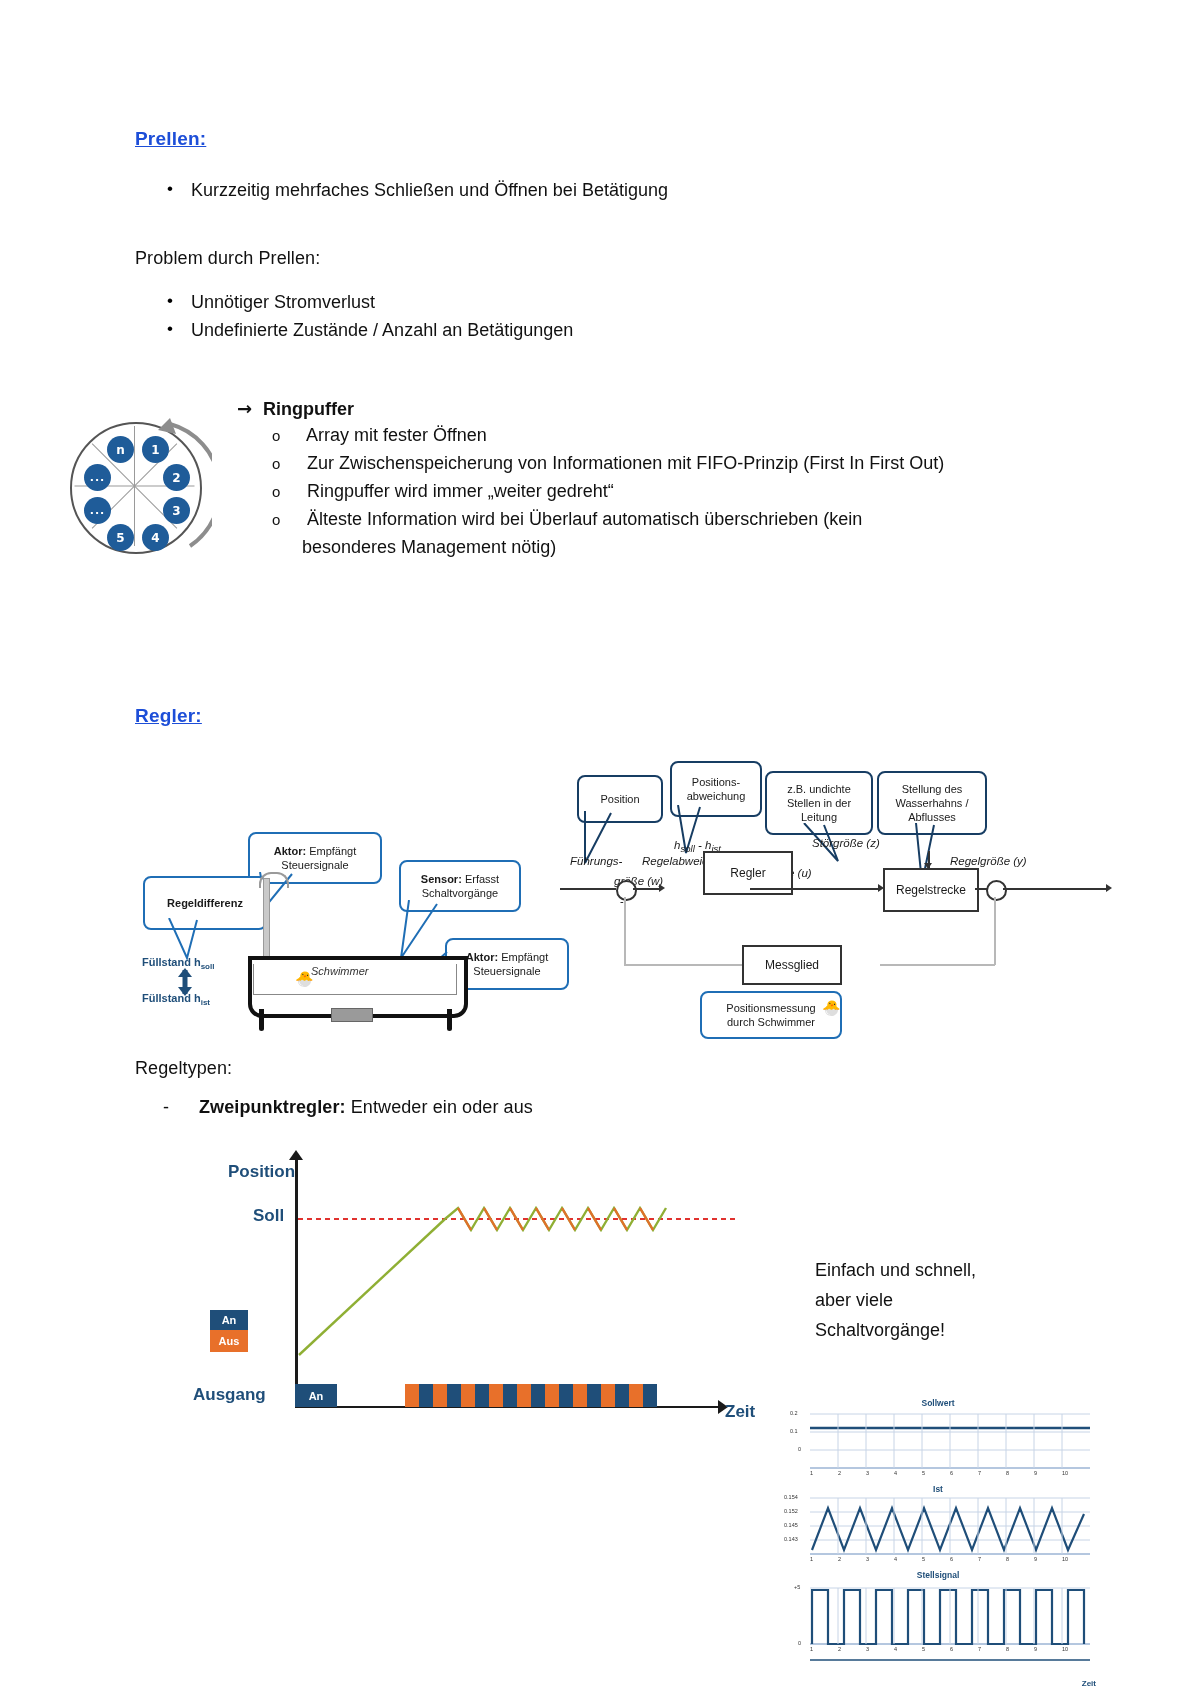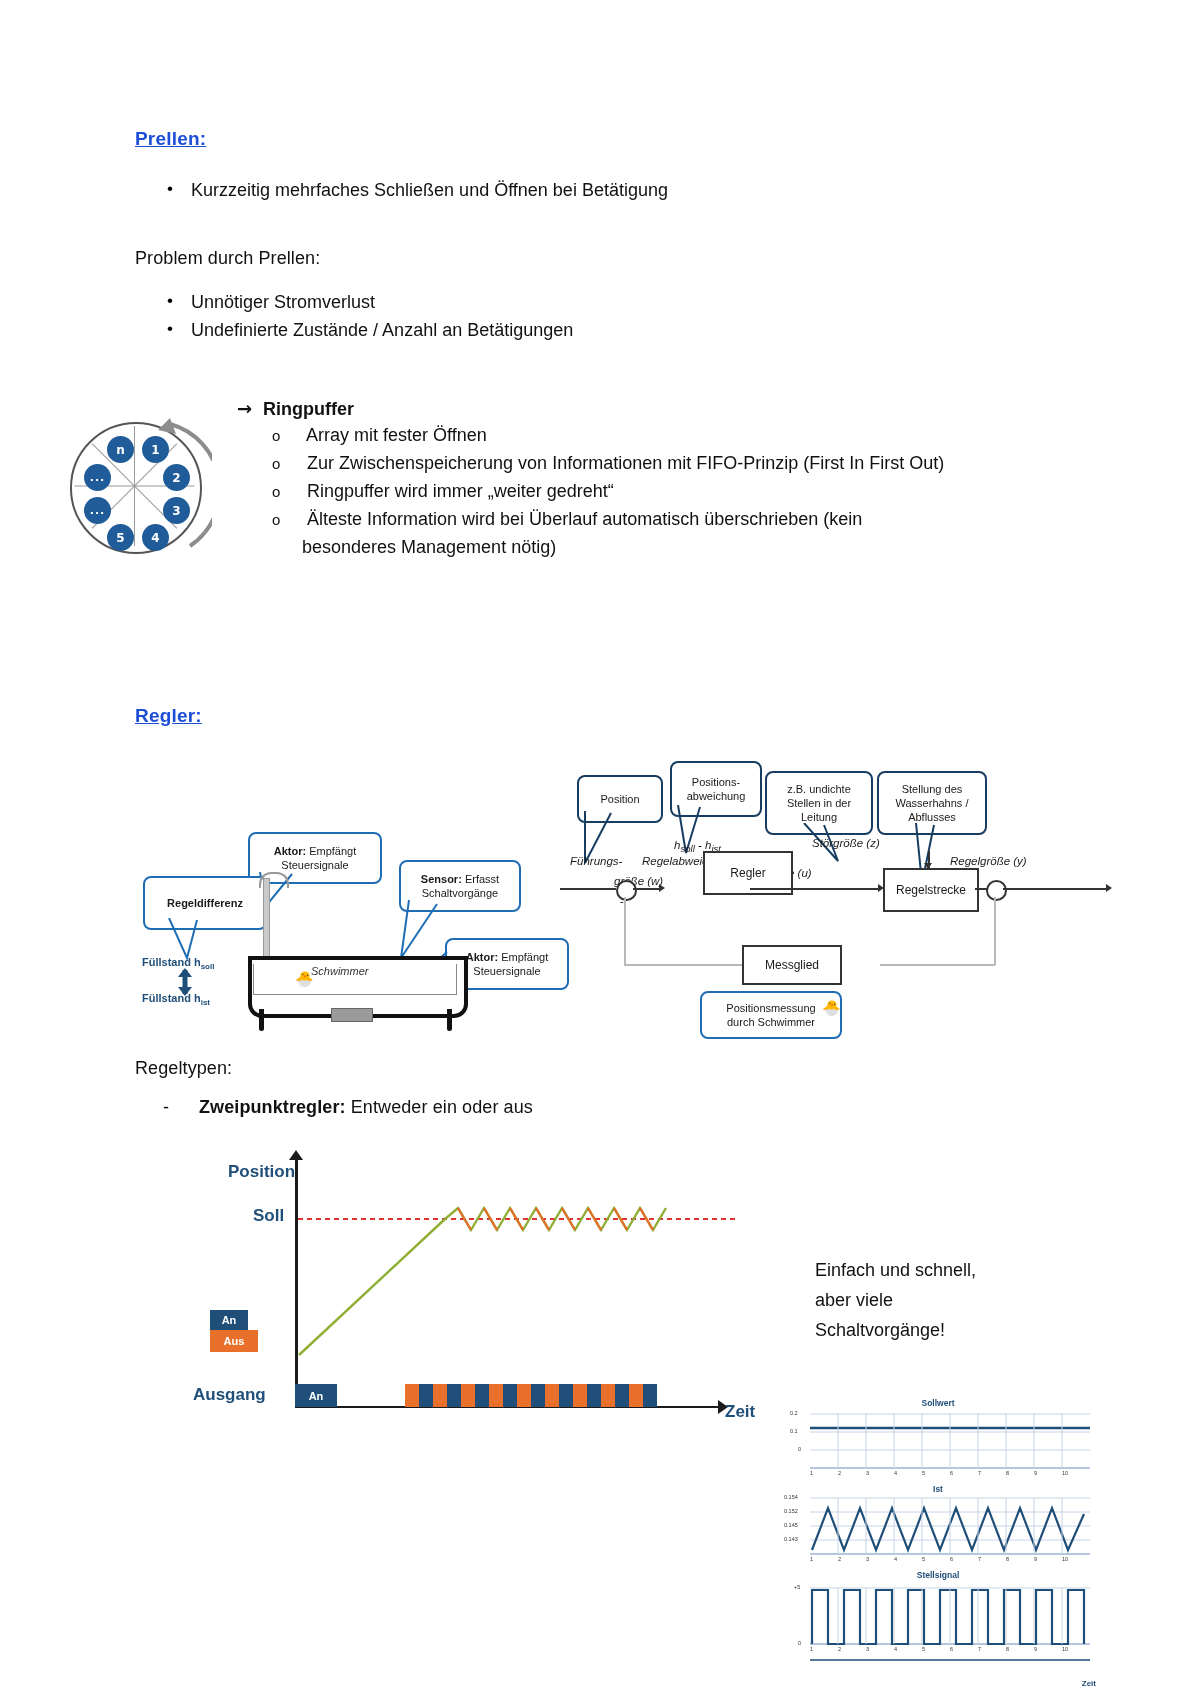--- a/index.html
+++ b/index.html
@@ -333,21 +333,21 @@
         <polyline points="315,68 328,90" fill="none" stroke="#e0702a" stroke-width="2.4"></polyline>
         <polyline points="341,68 354,90" fill="none" stroke="#e0702a" stroke-width="2.4"></polyline>
         <polyline points="367,68 380,90" fill="none" stroke="#e0702a" stroke-width="2.4"></polyline>
         <polyline points="393,68 406,90" fill="none" stroke="#e0702a" stroke-width="2.4"></polyline>
         <polyline points="419,68 432,90" fill="none" stroke="#e0702a" stroke-width="2.4"></polyline>
         <polyline points="445,68 458,90" fill="none" stroke="#e0702a" stroke-width="2.4"></polyline>
       </g>
     </svg>
 
     <div class="legend-an" style="left:15px;top:170px;width:38px;height:20px;">An</div>
-    <div class="legend-aus" style="left:15px;top:190px;width:48px;height:22px;">Aus</div>
+    <div class="legend-aus" style="left:15px;top:190px;width:38px;height:22px;">Aus</div>
 
     <div class="legend-an" style="left:100px;top:244px;width:42px;height:23px;">An</div>
     <div class="outbar" style="left:210px;top:244px;">
       <span style="width:14px;background:#e8702a;"></span>
       <span style="width:14px;background:#1f4e79;"></span>
       <span style="width:14px;background:#e8702a;"></span>
       <span style="width:14px;background:#1f4e79;"></span>
       <span style="width:14px;background:#e8702a;"></span>
       <span style="width:14px;background:#1f4e79;"></span>
       <span style="width:14px;background:#e8702a;"></span>

